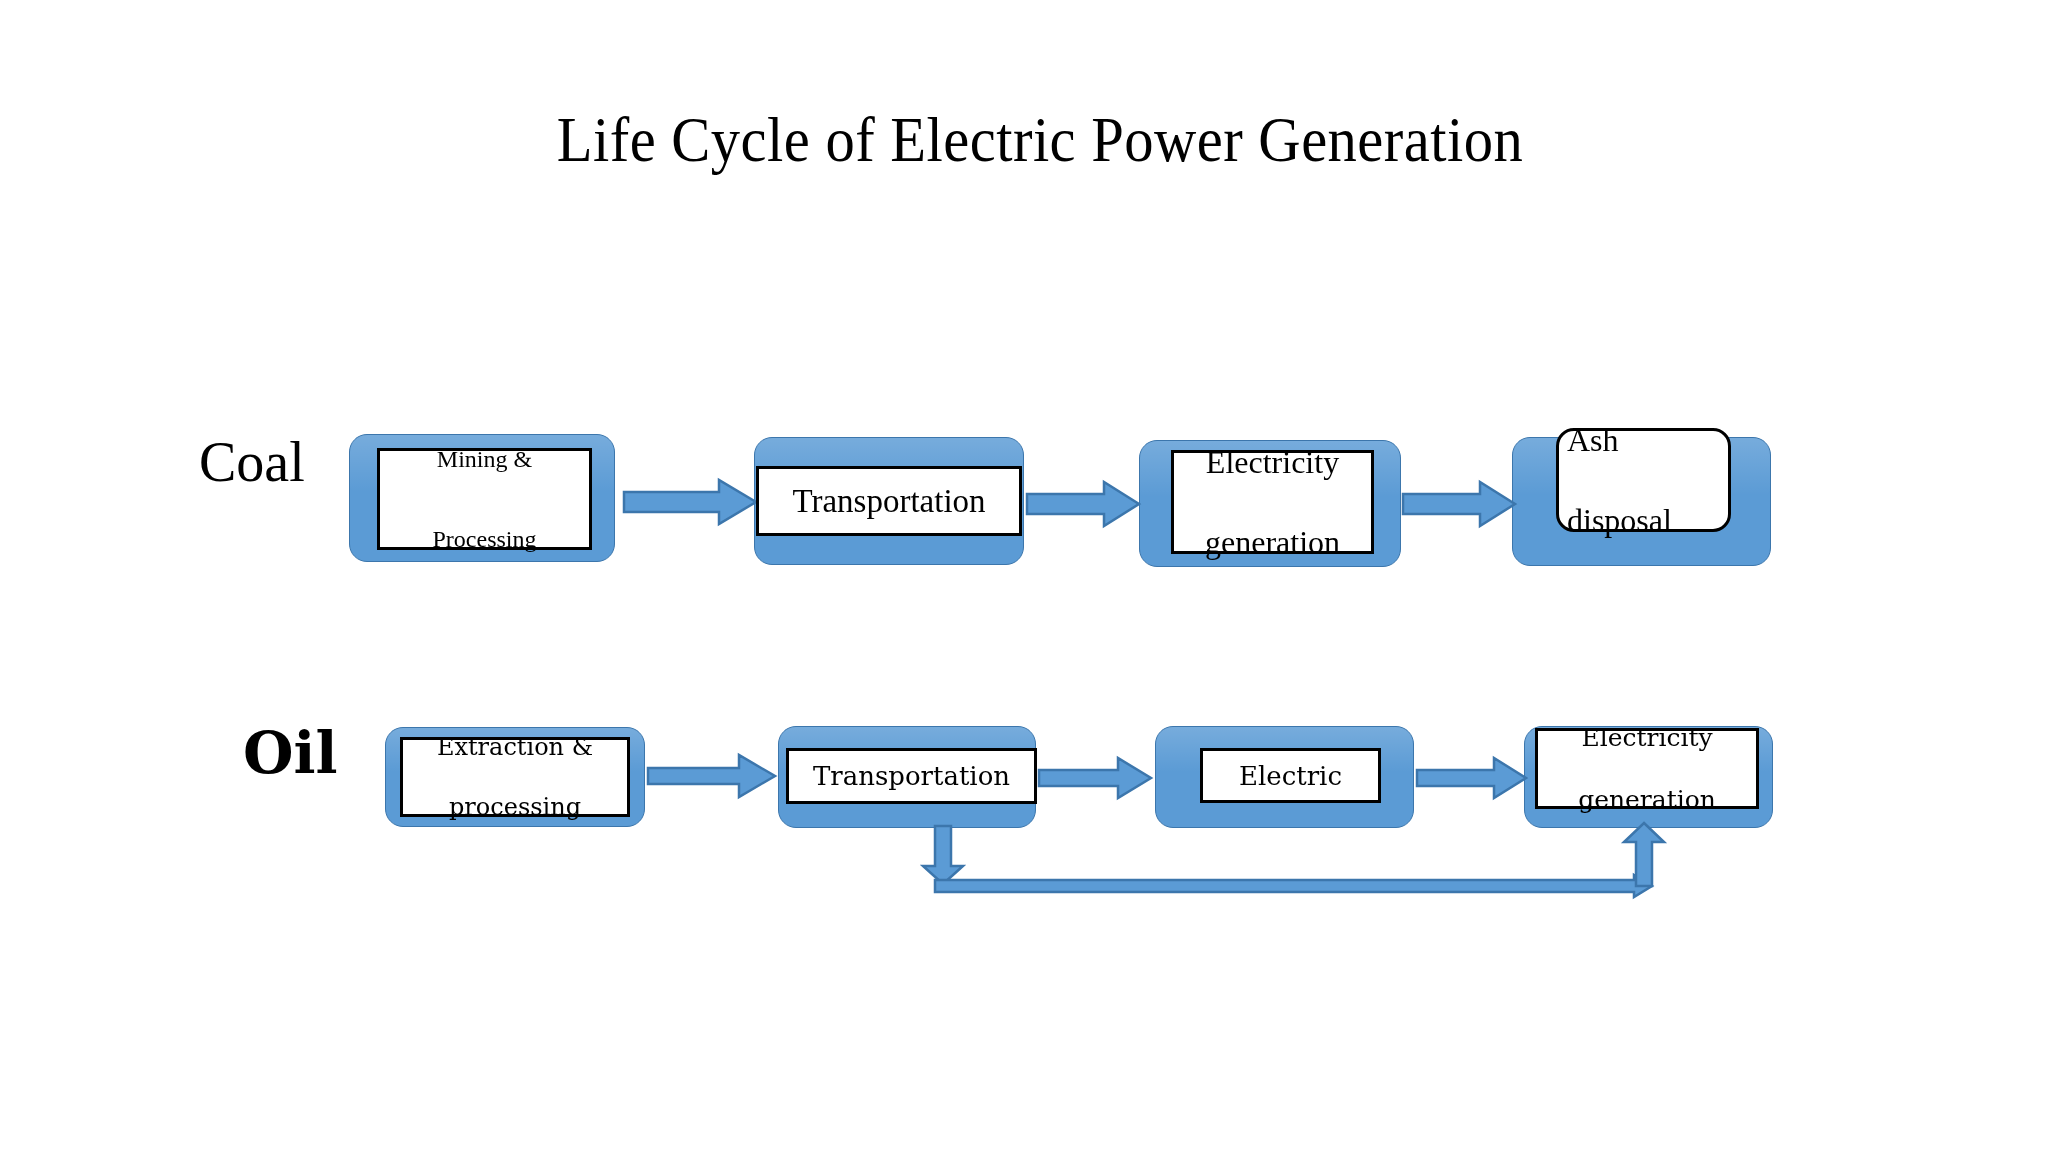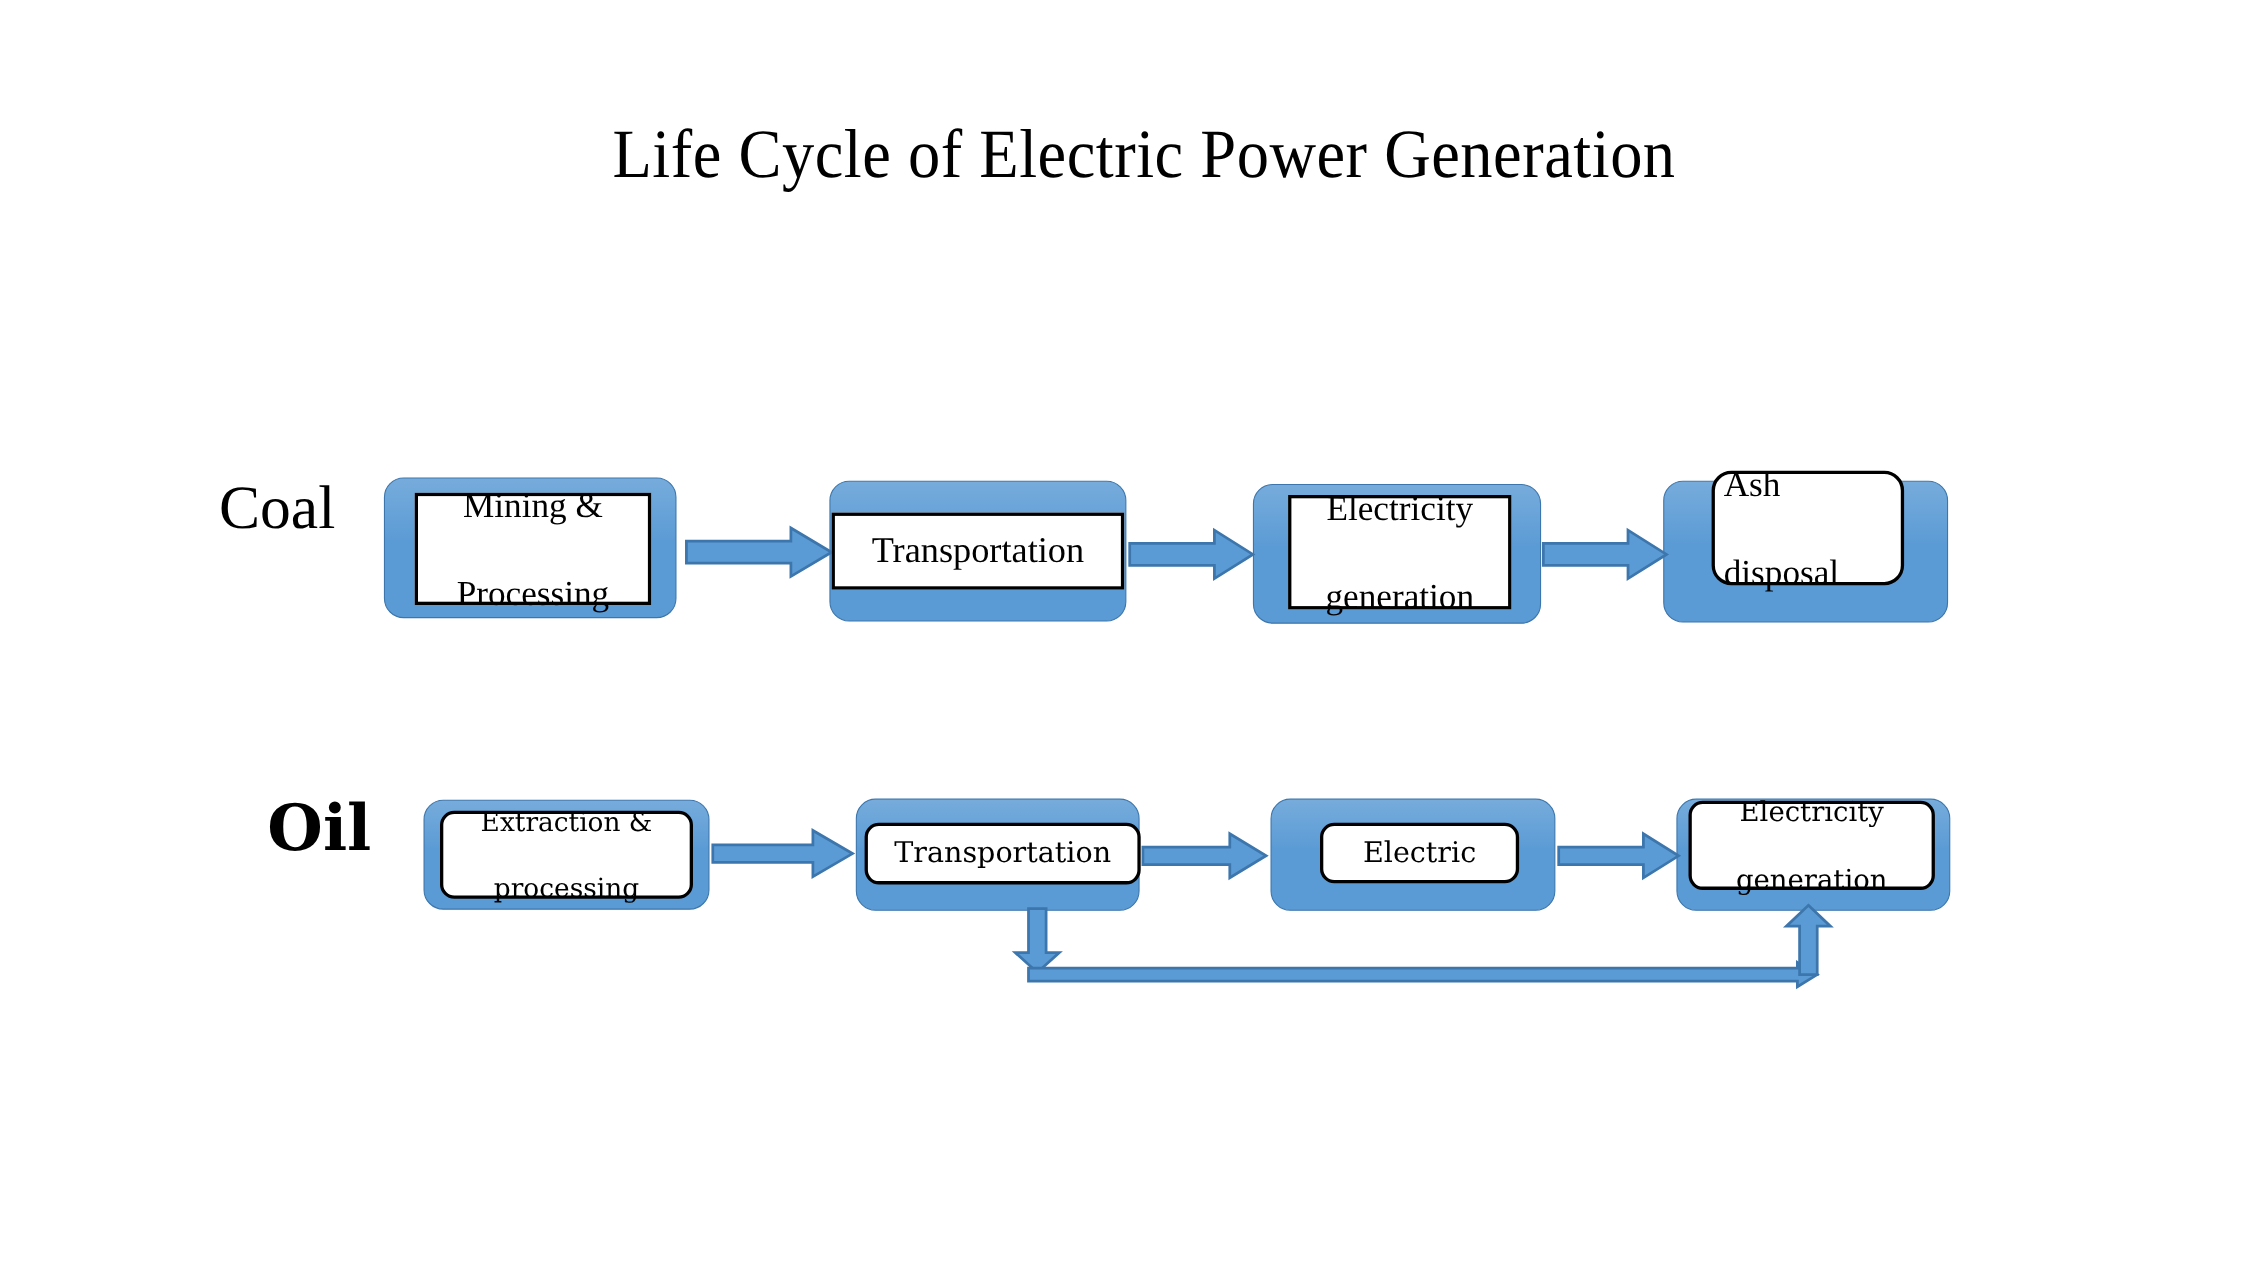--- a/index.html
+++ b/index.html
@@ -54,40 +54,40 @@
     border:3px solid #000000;
     box-sizing:border-box;
     display:flex;align-items:center;justify-content:center;
     text-align:center;
     color:#000;
     z-index:3;
   }
   .plate span{display:block;}
 
   .t-serif{font-family:"Liberation Serif","DejaVu Serif",serif;}
-  .t-dserif{font-family:"DejaVu Serif",serif;border-radius:13px;}
+  .t-dserif{font-family:"DejaVu Serif",serif;}
 
   
   .arrow-h{position:absolute;z-index:2;}
   .arrow-h svg, .arrow-v svg{display:block;overflow:visible;}
   .arrow-v{position:absolute;z-index:2;}
 
   .abody{fill:#5B9BD5;stroke:#3C76AC;stroke-width:2.5;stroke-linejoin:miter;}
 </style>
 </head>
 <body>
 
 <div id="stage">
 
   <div class="title">Life Cycle of Electric Power Generation</div>
 
   <div class="rowlabel coal">Coal</div>
 
   <div class="shell" style="left:333px;top:434px;width:266px;height:128px;"></div>
-  <div class="plate t-serif" style="left:361px;top:448px;width:215px;height:102px;font-size:32px;line-height:40px;">
+  <div class="plate t-serif" style="left:361px;top:448px;width:215px;height:102px;font-size:24px;line-height:40px;">
     <span>
       <span>Mining &amp;</span><br>
       <span>Processing</span>
     </span>
   </div>
 
   <div class="arrow-h" style="left:607px;top:478px;">
     <svg width="135" height="48" viewBox="0 0 135 48">
       <polygon class="abody" points="1,14 96,14 96,2 133,24 96,46 96,34 1,34"></polygon>
     </svg>

